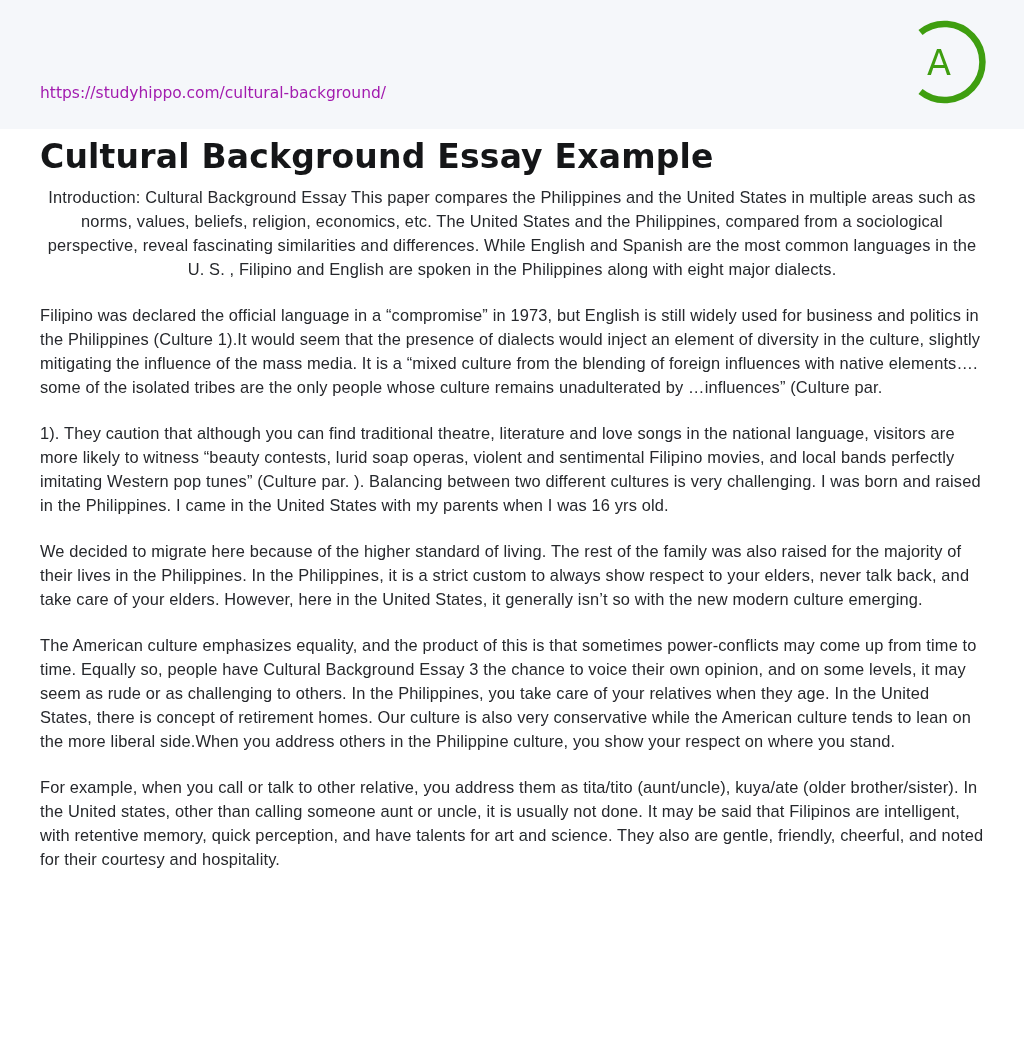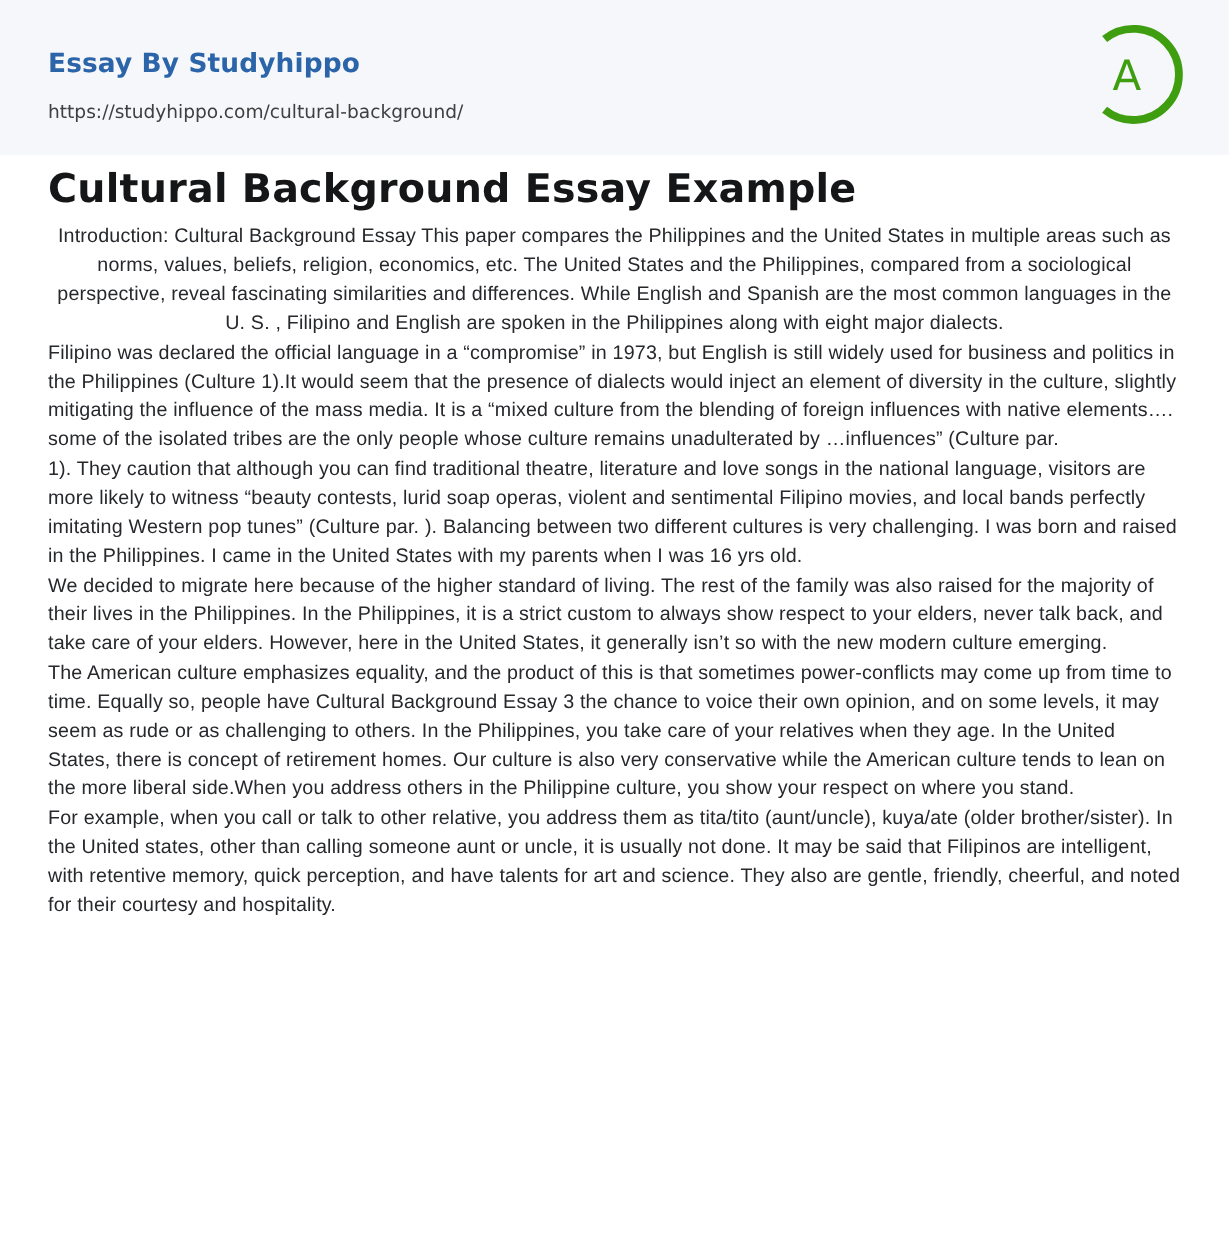--- a/index.html
+++ b/index.html
@@ -22,21 +22,21 @@
       font-size: 22px;
       font-weight: bold;
       color: #2b64a8;
       letter-spacing: 0.1px;
     }
     .url {
       position: absolute;
       left: 40px;
       top: 84px;
       font-size: 15.5px;
-      color: #404040;
+      color: #a21caf;
       text-decoration: none;
     }
     .logo {
       position: absolute;
       left: 910px;
       top: 18px;
       width: 78px;
       height: 88px;
     }
     .main {
@@ -48,30 +48,29 @@
       font-weight: bold;
       color: #151618;
       letter-spacing: 0.2px;
       line-height: 44px;
     }
     .para {
       font-family: "Liberation Sans", sans-serif;
       font-size: 16.4px;
       line-height: 24px;
       color: #26282c;
-      margin-top: 1px;
+      margin-top: 22px;
       letter-spacing: 0.15px;
     }
     .para.first { margin-top: 6px; text-align: center; }
   </style>
 </head>
 <body>
 
 <div class="header">
-  <div class="brand">Essay By Studyhippo</div>
   <a class="url">https://studyhippo.com/cultural-background/</a>
   <div class="logo">
     <svg width="78" height="88" viewBox="0 0 78 88" xmlns="http://www.w3.org/2000/svg">
       <path d="M 10.5 14.5 A 38 38 0 1 1 10.5 73.5" fill="none" stroke="#3f9e10" stroke-width="6.5" stroke-linecap="butt"></path>
       <text x="29" y="57" text-anchor="middle" font-family="DejaVu Sans, sans-serif" font-size="35" font-weight="normal" fill="#3f9e10">A</text>
     </svg>
   </div>
 </div>
 
 <div class="main">

